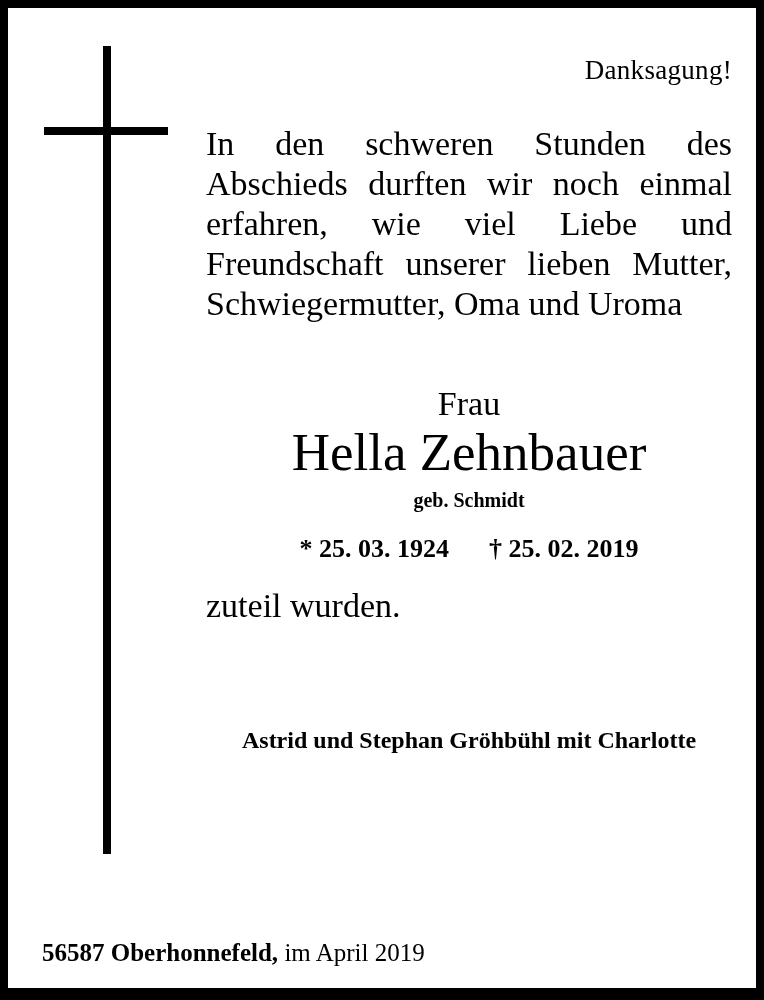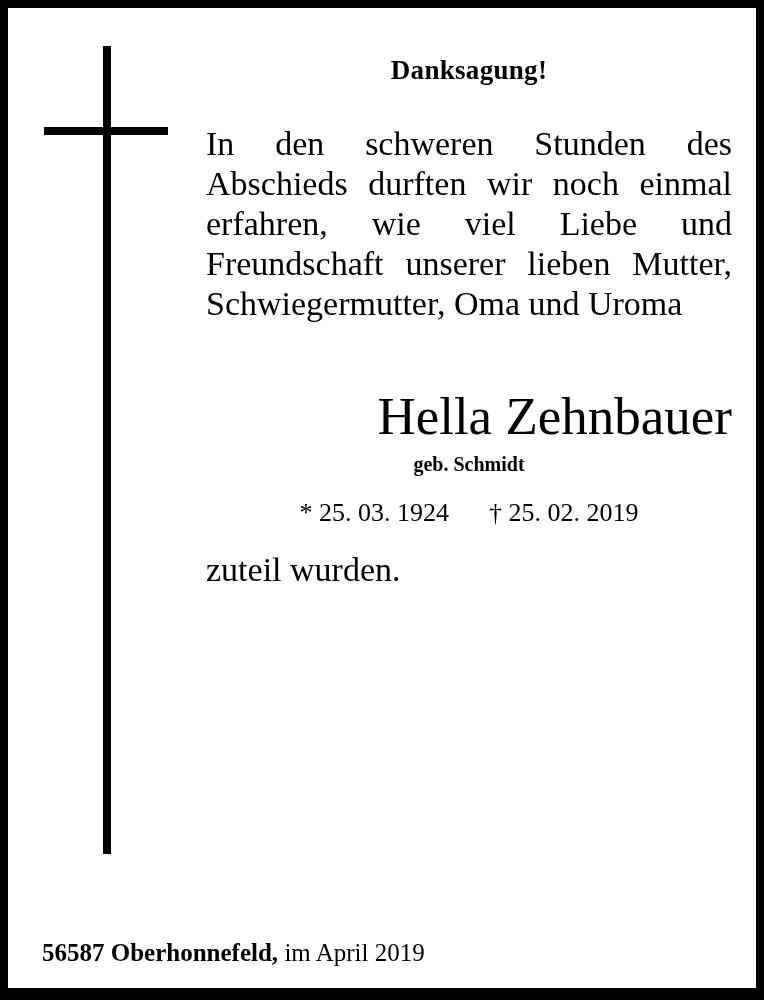--- a/index.html
+++ b/index.html
@@ -52,22 +52,22 @@
 
   
   .content {
     position: absolute;
     left: 198px;
     top: 30px;
     width: 526px;
   }
 
   .title {
-    text-align: center;
-    font-weight: bold;
+    text-align: right;
+    font-weight: normal;
     font-size: 27px;
     letter-spacing: 0.3px;
     margin: 18px 0 0 0;
     line-height: 1.1;
   }
 
   .para {
     text-align: justify;
     text-align-last: left;
     font-size: 34px;
@@ -80,36 +80,36 @@
   .spacer-l  { height: 28px; }
   .spacer-m  { height: 22px; }
   .spacer-names { height: 72px; }
 
   .frau {
     text-align: center;
     font-size: 34px;
     line-height: 1.05;
   }
   .fullname {
-    text-align: right;
+    text-align: center;
     font-size: 53px;
     line-height: 1.08;
     white-space: nowrap;
     margin-top: 2px;
   }
   .geb {
     text-align: center;
     font-weight: bold;
     font-size: 20px;
     line-height: 1.1;
     margin-top: 8px;
   }
   .dates {
     text-align: center;
-    font-weight: normal;
+    font-weight: bold;
     font-size: 26px;
     line-height: 1.1;
     margin-top: 24px;
   }
   .dates .gap {
     display: inline-block;
     width: 40px;
   }
 
   .kin-intro {
@@ -150,40 +150,42 @@
   </div>
 
   <div class="content">
 
     <div class="title">Danksagung!</div>
 
     <div class="para para-intro">In den schweren Stunden des Abschieds durften wir noch einmal erfahren, wie viel Liebe und Freundschaft unserer lieben Mutter, Schwiegermutter, Oma und Uroma</div>
 
     <div class="spacer-xl"></div>
 
+    <div class="frau">Frau</div>
 
     <div class="fullname">Hella Zehnbauer</div>
 
     <div class="geb">geb. Schmidt</div>
 
     <div class="dates">
       <span>* 25. 03. 1924</span><span class="gap"></span><span>† 25. 02. 2019</span>
     </div>
 
     <div class="spacer-m"></div>
 
     <div class="para">zuteil wurden.</div>
 
     <div class="spacer-l"></div>
 
 
     <div class="spacer-names"></div>
 
 
 
+    <div class="kin-line">Astrid und Stephan Gröhbühl mit Charlotte</div>
 
   </div>
 
   <div class="footer">
     <b>56587 Oberhonnefeld,</b><span class="reg"> im April 2019</span>
   </div>
 
 </div>
 
 </body></html>

